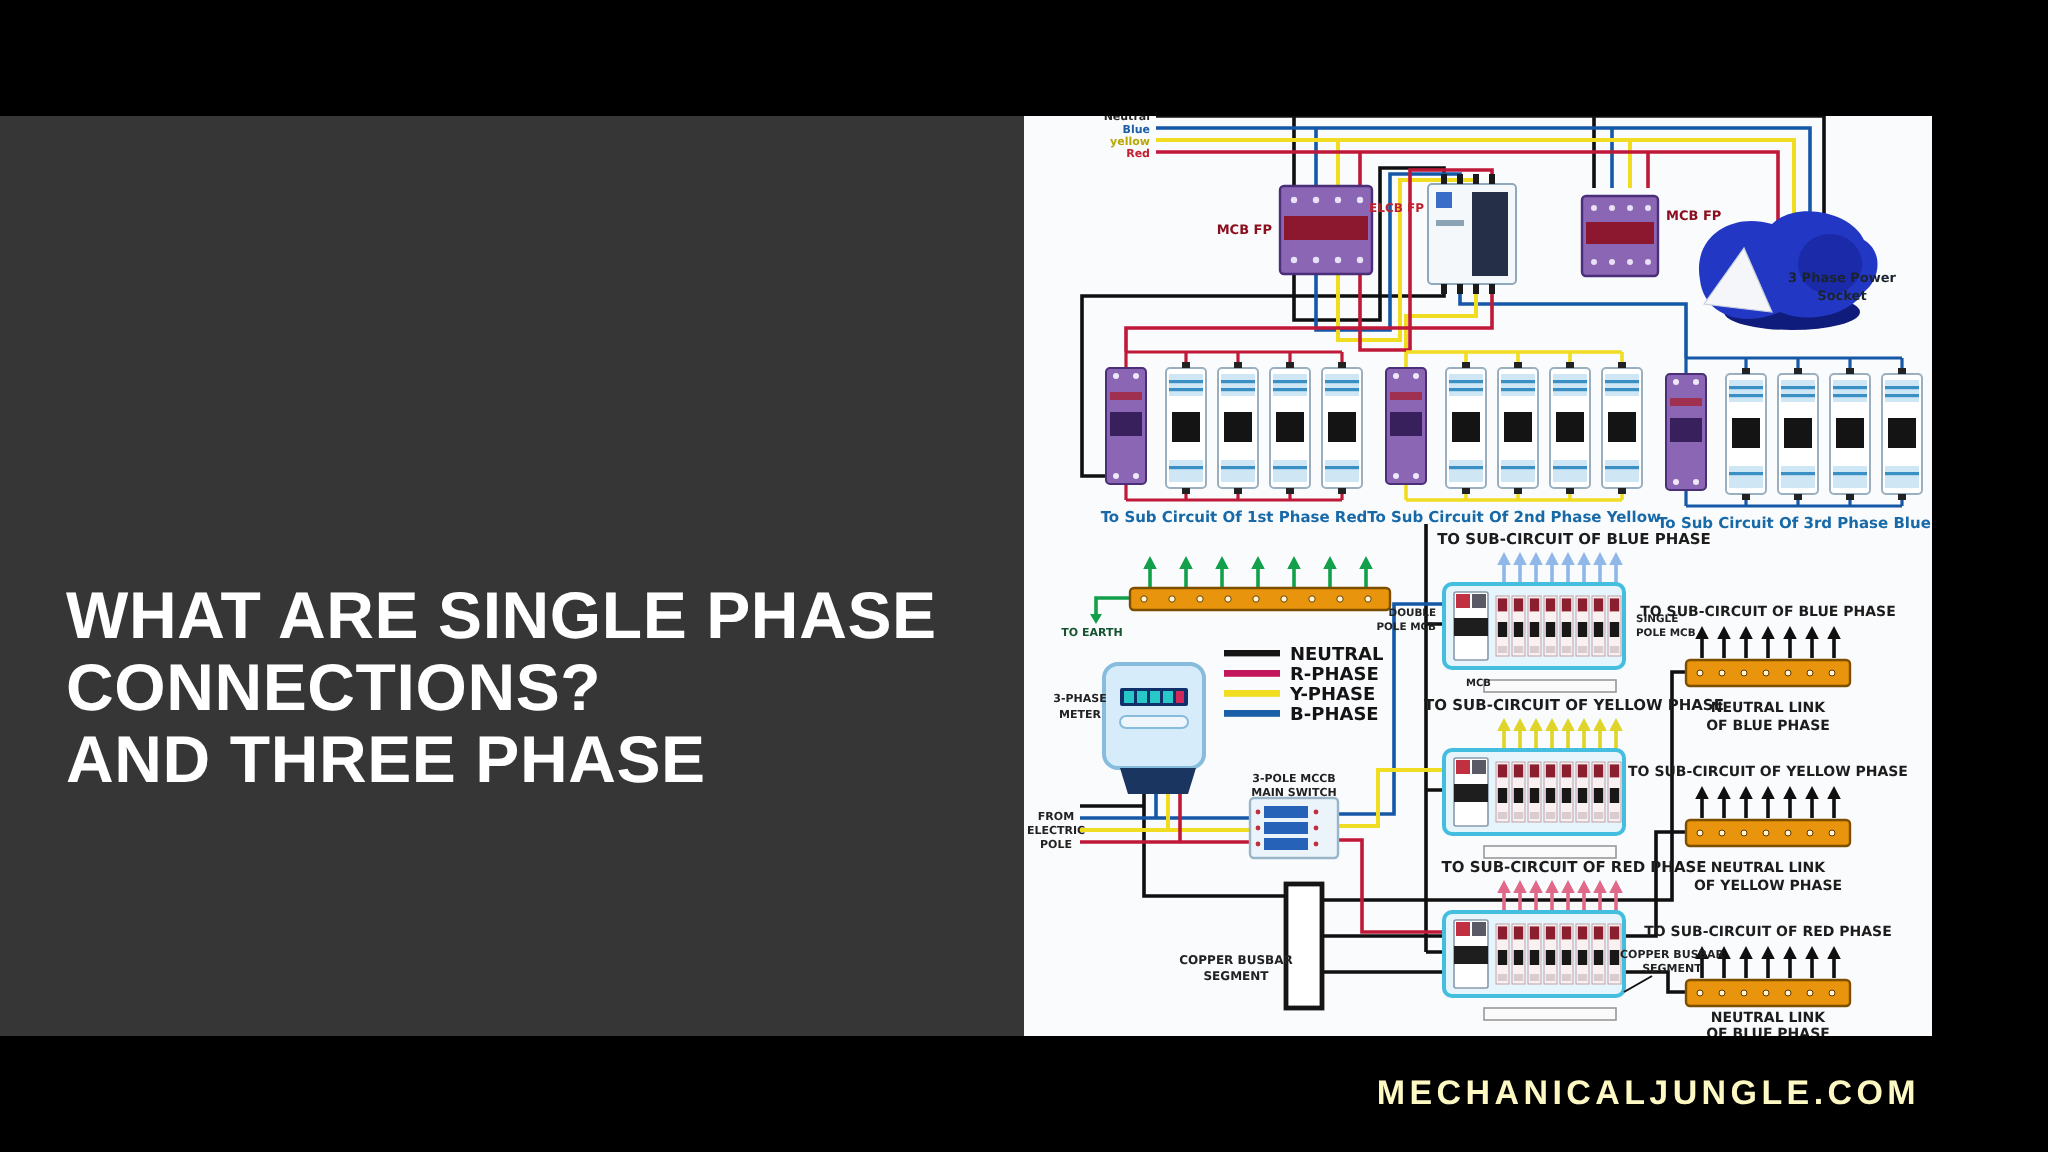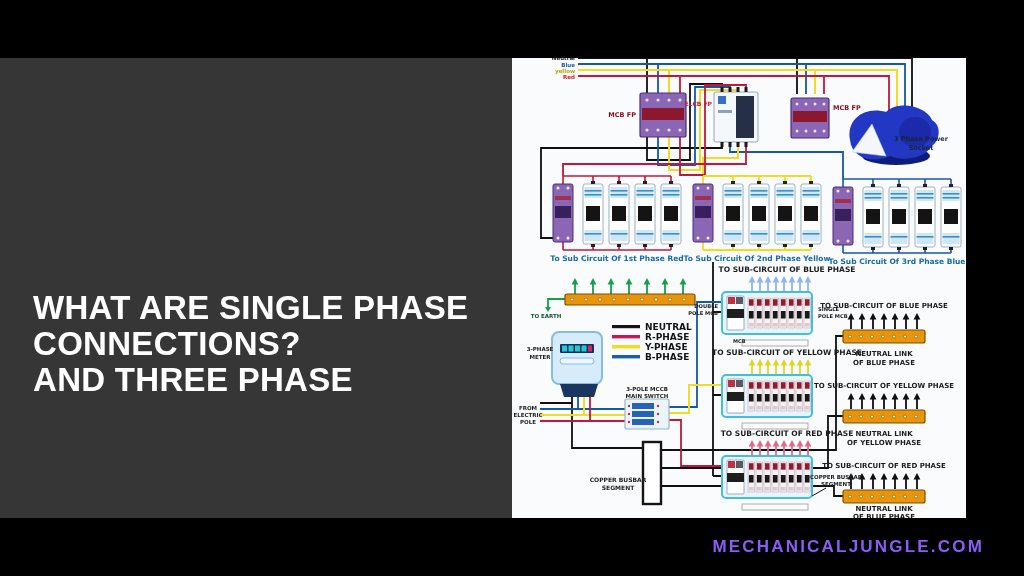--- a/index.html
+++ b/index.html
@@ -3,22 +3,22 @@
 <meta charset="utf-8">
 <style>
   html,body{margin:0;padding:0;background:#000;}
   .stage{position:relative;width:1024px;height:576px;background:#000;overflow:hidden;
          font-family:"Liberation Sans",sans-serif;}
   .bar-top{position:absolute;left:0;top:0;width:1024px;height:58px;background:#000;}
   .panel-left{position:absolute;left:0;top:58px;width:512px;height:572px;background:#363636;}
   .panel-right-gap{position:absolute;left:966px;top:58px;width:58px;height:460px;background:#000;}
   .bar-bottom{position:absolute;left:0;top:518px;width:1024px;height:58px;background:#000;
               display:flex;align-items:center;justify-content:flex-end;}
-  .site-name{color:#8b5cf6;font-weight:700;font-size:17px;letter-spacing:2.2px;
-             padding-right:40px;font-family:"Liberation Sans",sans-serif;}
+  .site-name{color:#fef9c3;font-weight:700;font-size:17px;letter-spacing:2.2px;
+             padding-right:64px;font-family:"Liberation Sans",sans-serif;}
   .title{position:absolute;left:33px;top:232px;width:460px;color:#fff;font-weight:700;
          font-size:33px;line-height:36px;letter-spacing:.3px;}
   .diagram-wrap{position:absolute;left:512px;top:58px;width:454px;height:462px;background:#fafbfd;}
   svg text{font-family:"DejaVu Sans","Liberation Sans",sans-serif;}
 </style>
 </head>
 <body>
 
 <div class="stage">
   <div class="bar-top"></div>

